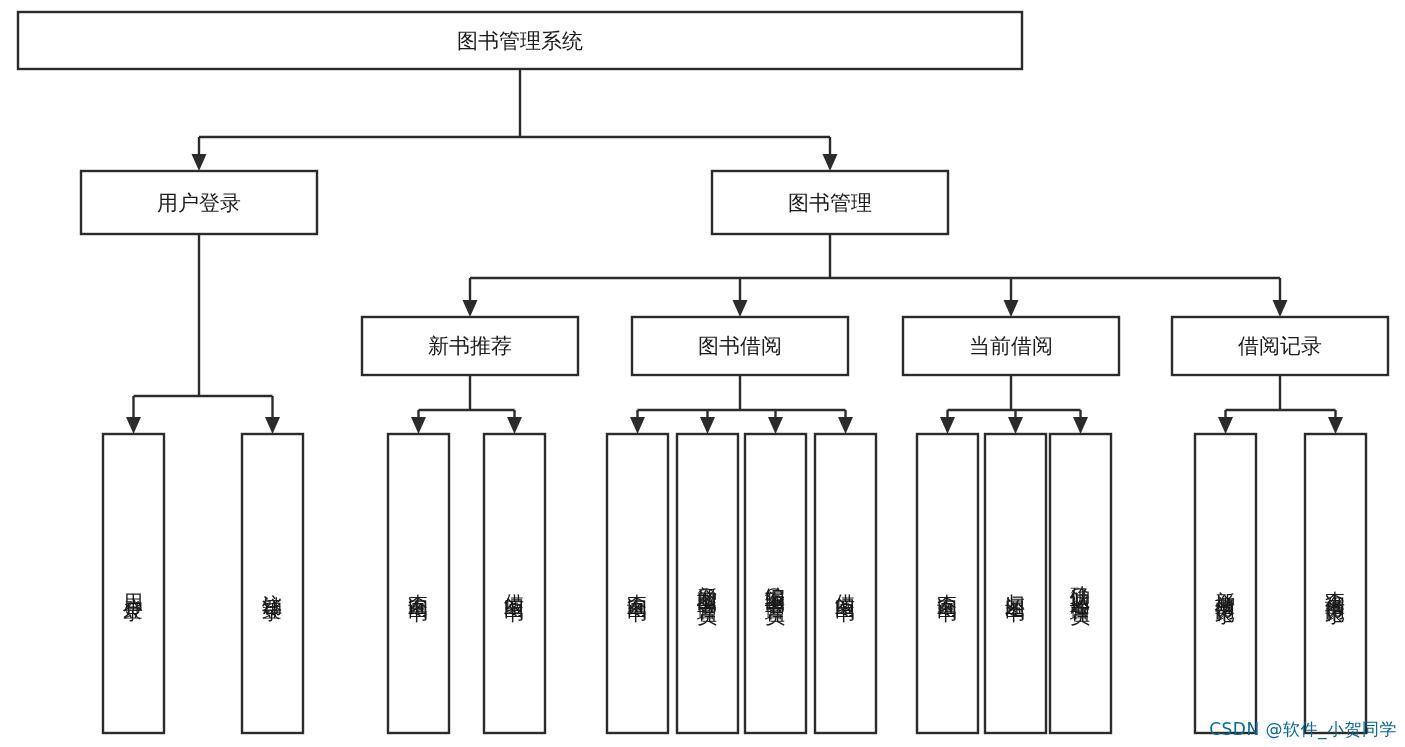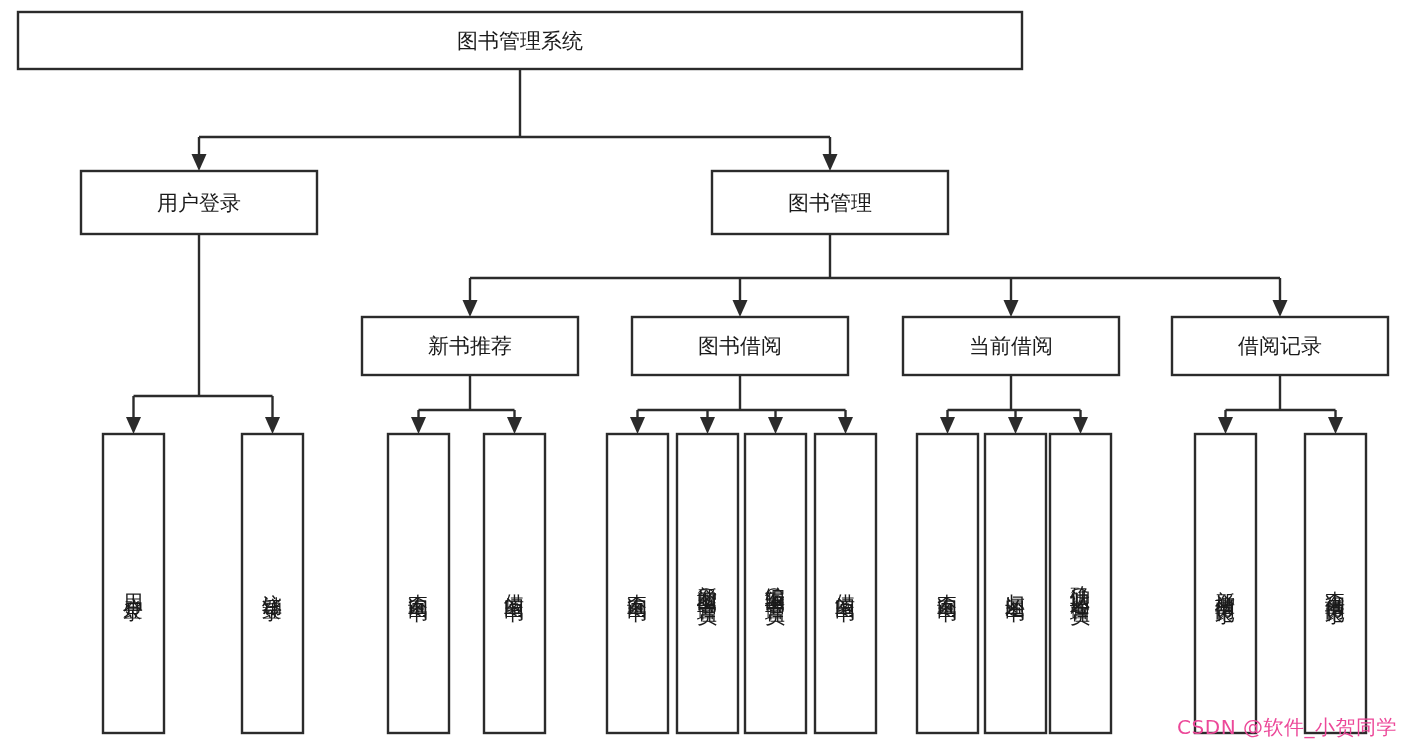--- a/index.html
+++ b/index.html
@@ -52,22 +52,22 @@
   }
   .arrow-head {
     fill: #2b2b2b;
     stroke: none;
   }
   .watermark {
     position: absolute;
     right: 8px;
     bottom: 6px;
     font-family: "DejaVu Sans", "Liberation Sans", sans-serif;
-    font-size: 20px;
-    color: #ec4899;
+    font-size: 17px;
+    color: #0369a1;
     white-space: nowrap;
     letter-spacing: 0.5px;
     pointer-events: none;
   }
 </style>
 </head>
 <body>
 
 <div id="diagram-root">
   <svg class="flow" viewBox="0 0 1405 747" xmlns="http://www.w3.org/2000/svg">

